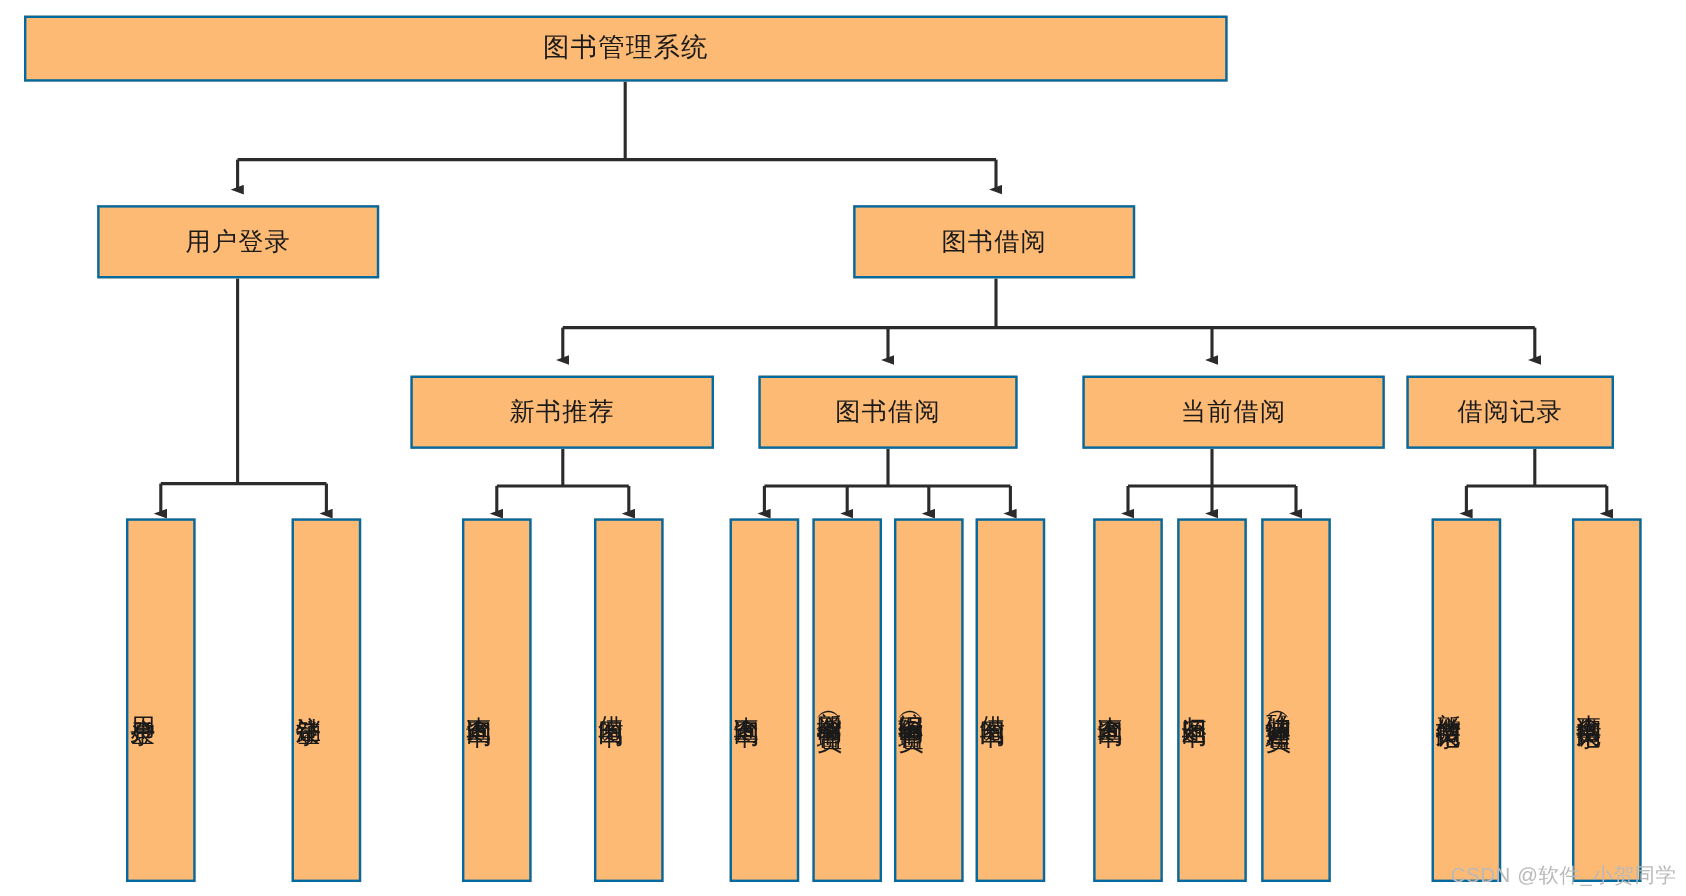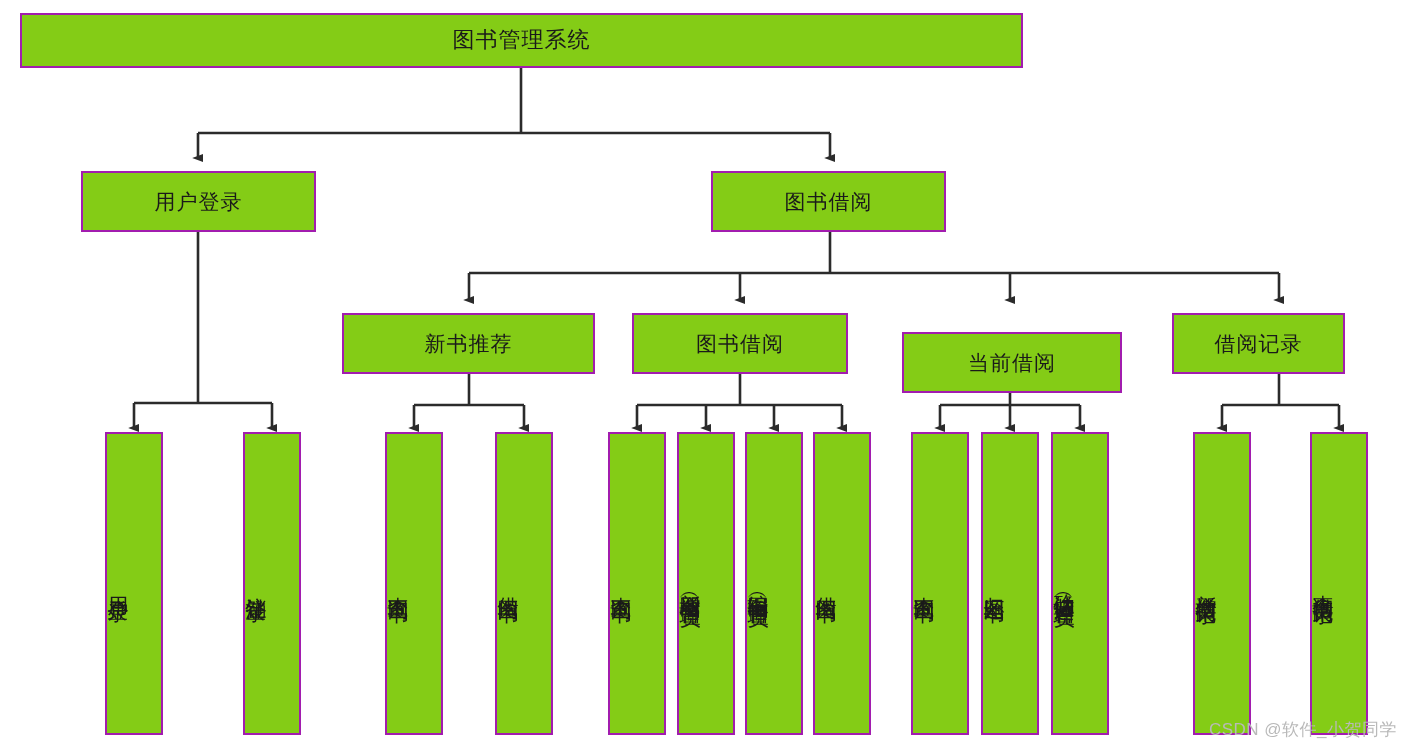--- a/index.html
+++ b/index.html
@@ -22,22 +22,22 @@
     position: absolute;
     left: 0;
     top: 0;
     width: 1405px;
     height: 747px;
     pointer-events: none;
   }
   .node {
     position: absolute;
     box-sizing: border-box;
-    background: #84cc16;
-    border: 2px solid #a21caf;
+    background: #fdba74;
+    border: 2px solid #0369a1;
     display: flex;
     align-items: center;
     justify-content: center;
     color: #1a1a1a;
   }
   .node.horiz {
     font-size: 21px;
     letter-spacing: 1px;
     line-height: 1.2;
   }
@@ -147,21 +147,21 @@
   <div class="node horiz" style="left:711px; top:171px; width:235px; height:61px;">
     <span>图书借阅</span>
   </div>
 
   <div class="node horiz" style="left:342px; top:313px; width:253px; height:61px;">
     <span>新书推荐</span>
   </div>
   <div class="node horiz" style="left:632px; top:313px; width:216px; height:61px;text-align:center;">
     <span>图书借阅</span>
   </div>
-  <div class="node horiz" style="left:902px; top:313px; width:220px; height:61px;margin-top:19px;">
+  <div class="node horiz" style="left:902px; top:313px; width:252px; height:61px;">
     <span>当前借阅</span>
   </div>
   <div class="node horiz" style="left:1172px; top:313px; width:173px; height:61px;">
     <span>借阅记录</span>
   </div>
 
   <div class="node vert center" style="left:105px; top:432px; width:58px; height:303px;">
     <span class="vlabel">用户登录</span>
   </div>
   <div class="node vert center" style="left:243px; top:432px; width:58px; height:303px;">

